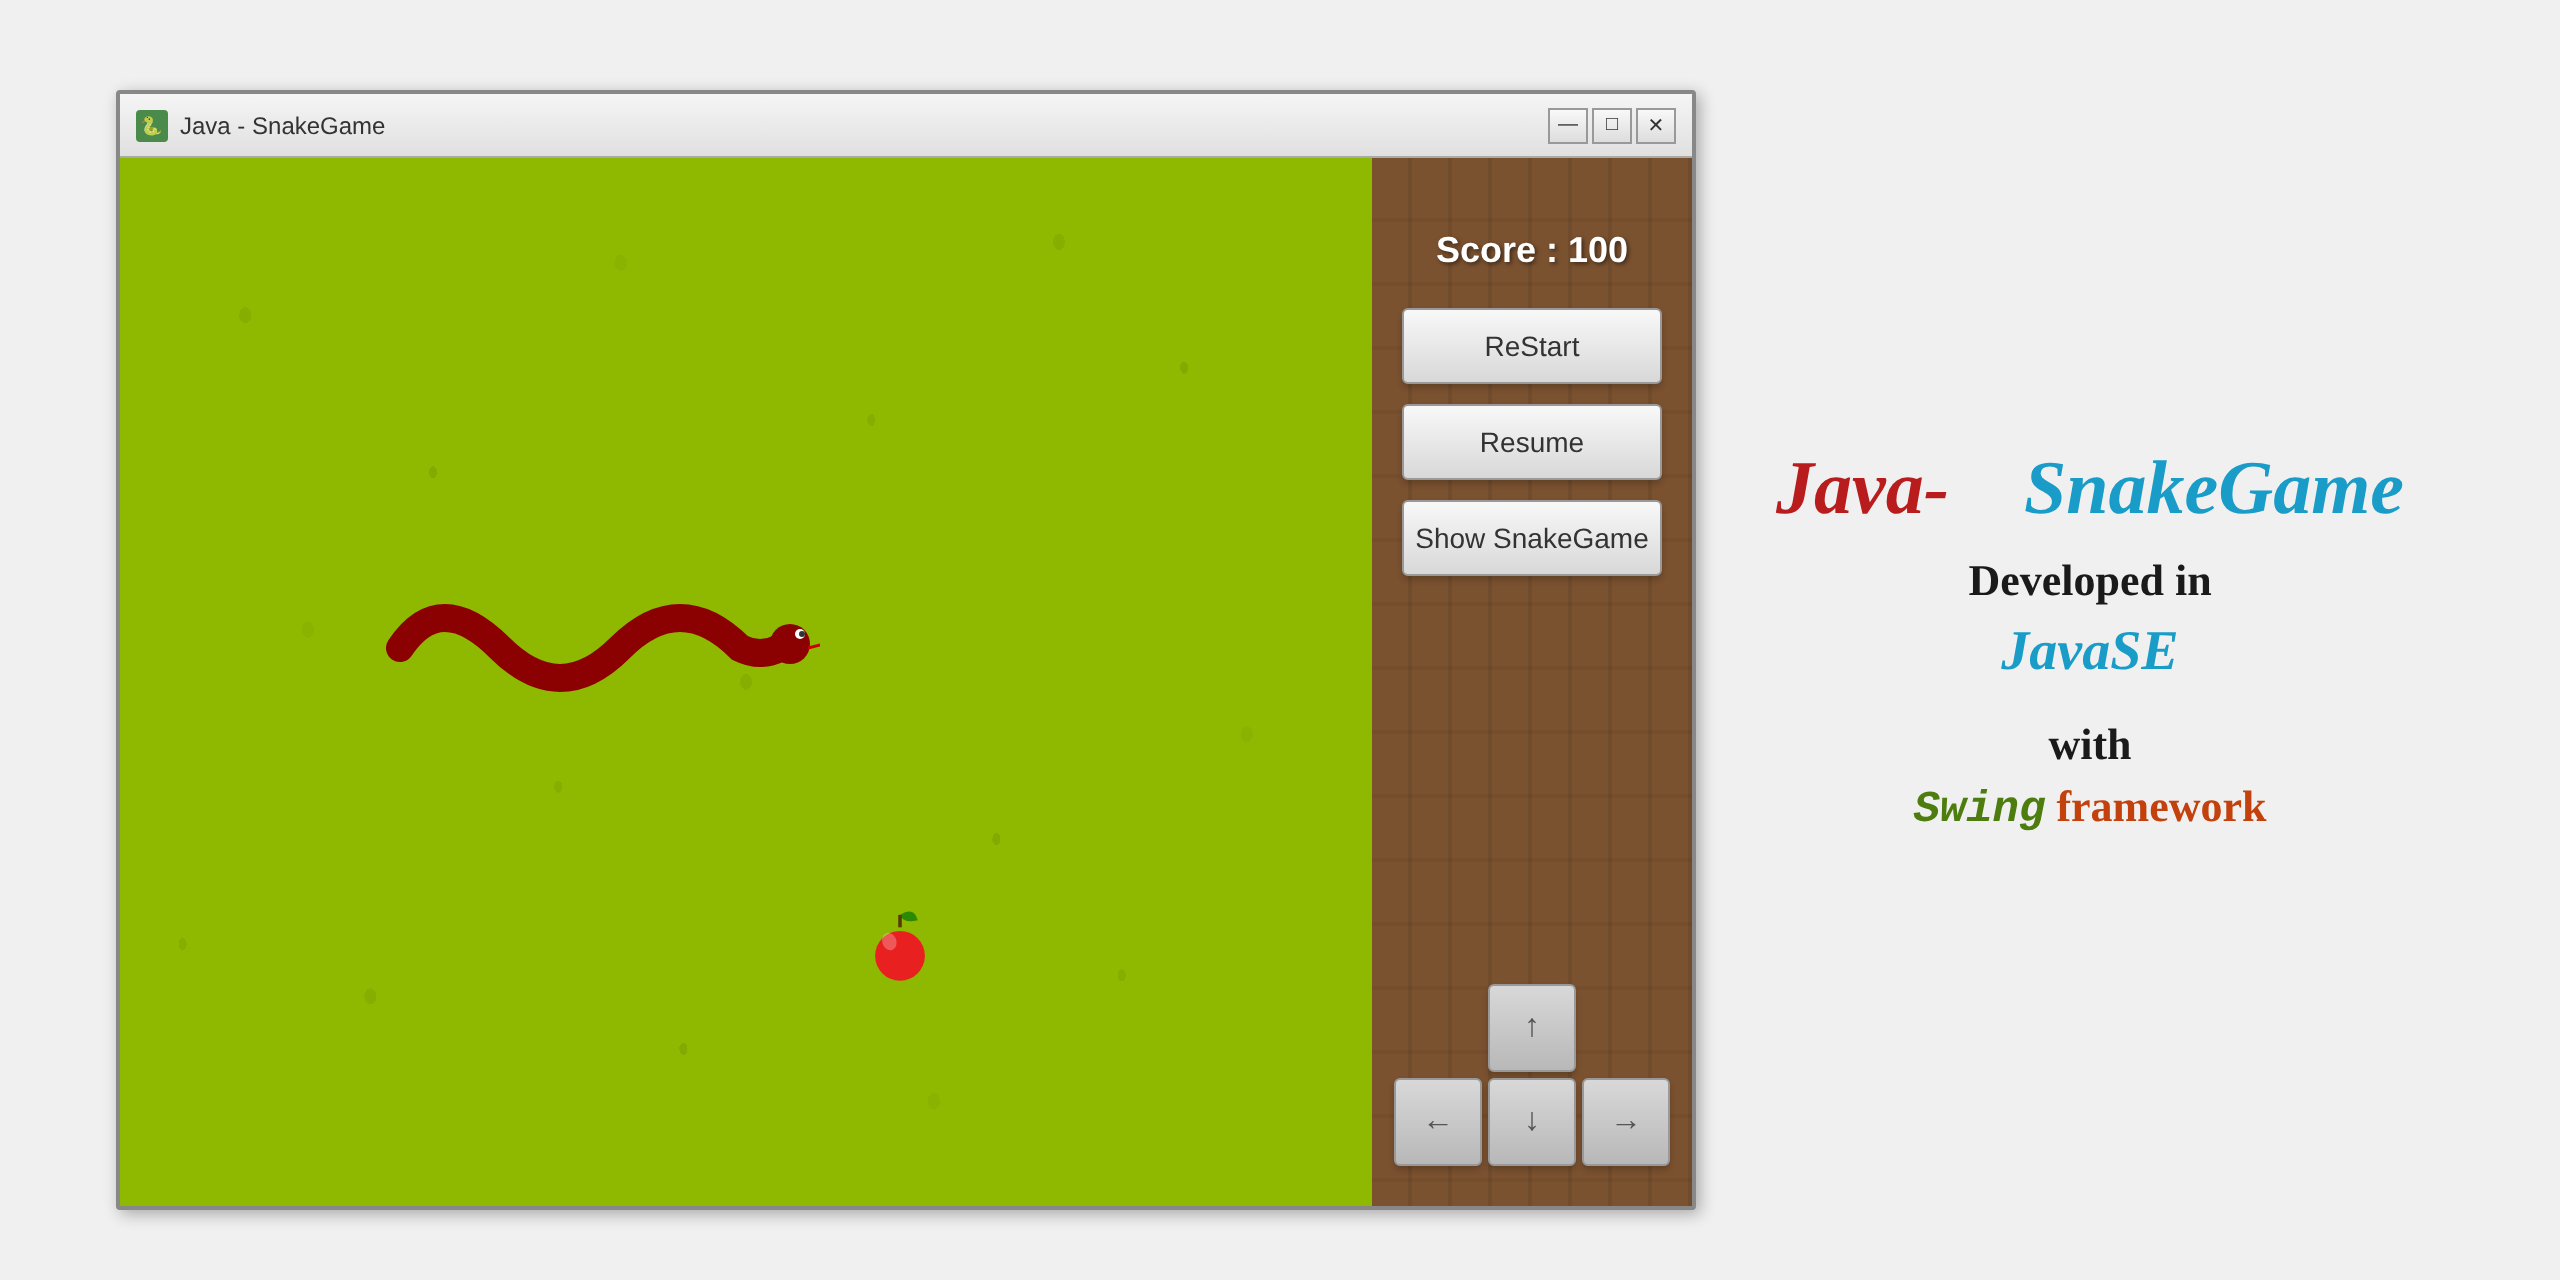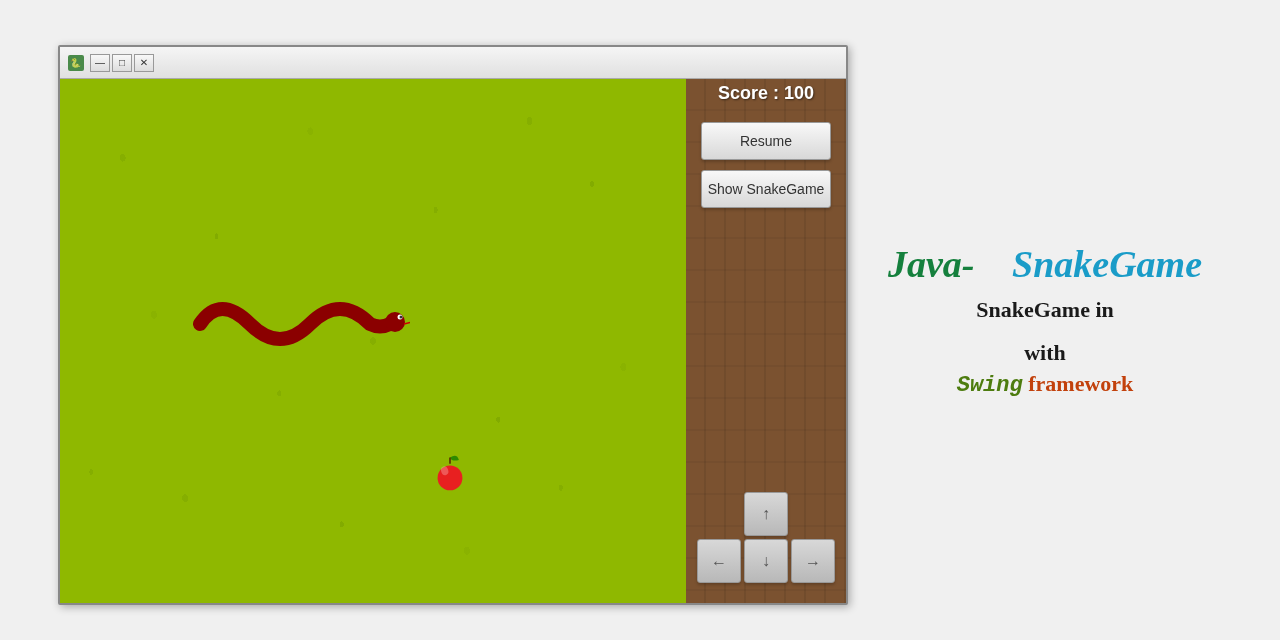--- a/index.html
+++ b/index.html
@@ -143,21 +143,21 @@
         repeating-linear-gradient(
           180deg,
           transparent,
           transparent 30px,
           rgba(0,0,0,0.05) 30px,
           rgba(0,0,0,0.05) 32px
         );
       display: flex;
       flex-direction: column;
       align-items: center;
-      padding: 4px 10px 15px;
+      padding: 36px 10px 15px;
       gap: 10px;
       flex-shrink: 0;
     }
 
     .score-label {
       font-size: 18px;
       font-weight: bold;
       color: white;
       text-shadow: 1px 1px 2px rgba(0,0,0,0.5);
       margin-bottom: 8px;
@@ -214,21 +214,21 @@
       width: 350px;
       text-align: center;
       line-height: 1.4;
     }
 
     .brand-title {
       font-size: 38px;
       font-weight: bold;
       font-family: Georgia, serif;
     }
-    .brand-java { color: #15803d; font-style: italic; text-align: right; }
+    .brand-java { color: #b91c1c; font-style: italic; text-align: right; }
     .brand-snake { color: #1a9cc8; font-style: italic; margin-left: 28px; }
 
     .brand-sub {
       font-size: 22px;
       font-weight: bold;
       color: #1a1a1a;
       font-family: Georgia, serif;
       margin-top: 4px;
     }
 
@@ -264,20 +264,21 @@
       color: #c2410c;
     }
   </style>
 </head>
 <body>
 
 <div class="window">
 
   <div class="title-bar">
     <div class="title-bar-icon">🐍</div>
+    <span class="title-bar-text">Java - SnakeGame</span>
     <div class="title-bar-controls">
       <div class="title-btn">—</div>
       <div class="title-btn">□</div>
       <div class="title-btn close">✕</div>
     </div>
   </div>
 
   <div class="window-content">
 
     <div class="game-area">
@@ -304,20 +305,21 @@
 
         <ellipse cx="14" cy="20" rx="4" ry="5" fill="rgba(255,255,255,0.25)" transform="rotate(-20 14 20)"></ellipse>
       </svg>
 
     </div>
 
     <div class="right-panel">
 
       <div class="score-label">Score : 100</div>
 
+      <button class="game-btn">ReStart</button>
       <button class="game-btn">Resume</button>
       <button class="game-btn">Show SnakeGame</button>
 
       <div class="spacer"></div>
 
       <div class="dpad">
         <button class="dpad-btn dpad-up">↑</button>
         <button class="dpad-btn dpad-left">←</button>
         <button class="dpad-btn dpad-down">↓</button>
         <button class="dpad-btn dpad-right">→</button>
@@ -325,18 +327,19 @@
 
     </div>
 
   </div>
 </div>
 
 <div class="branding">
   <div>
     <span class="brand-title brand-java">Java- </span><span class="brand-title brand-snake">SnakeGame</span>
   </div>
-  <div class="brand-sub">SnakeGame in</div>
+  <div class="brand-sub">Developed in</div>
+  <div class="brand-javase">JavaSE</div>
   <div class="brand-with">with</div>
   <div class="brand-swing-line">
     <span class="brand-swing">Swing</span><span class="brand-framework"> framework</span>
   </div>
 </div>
 
 </body></html>

